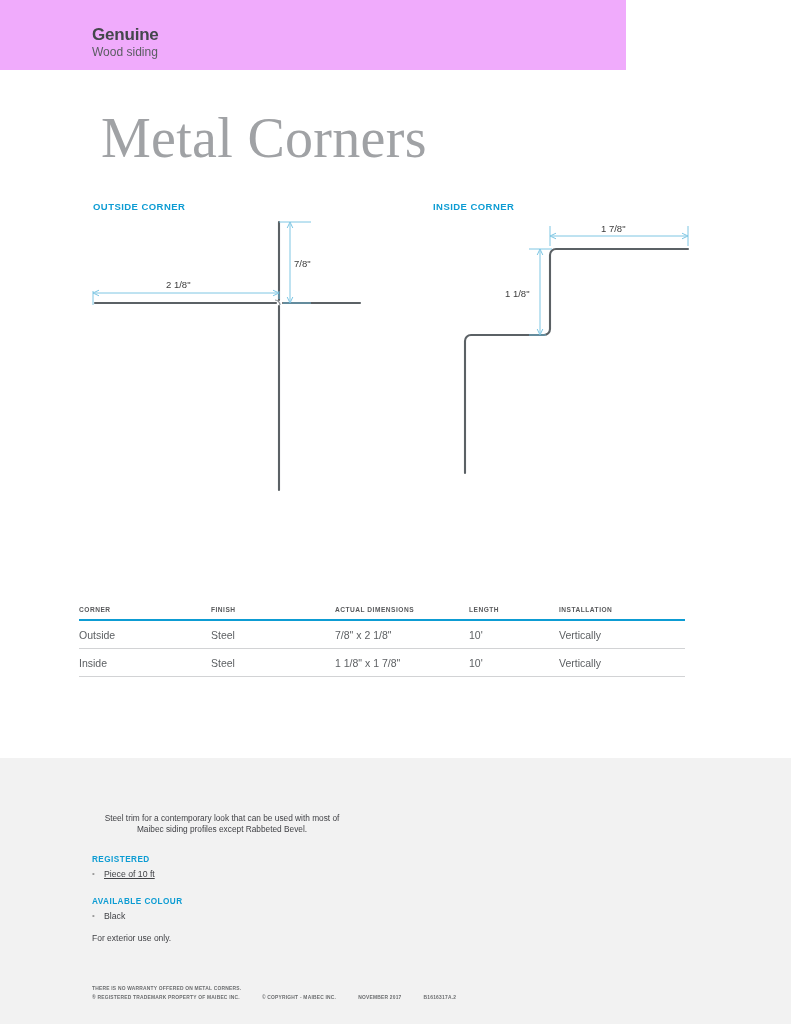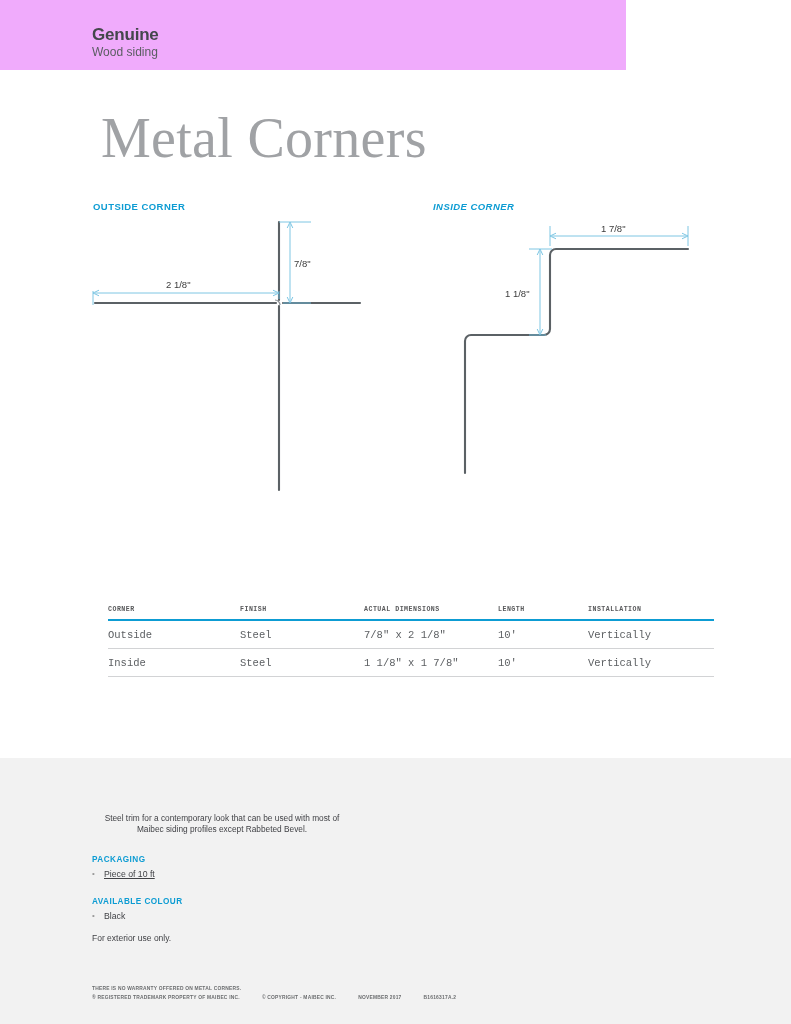--- a/index.html
+++ b/index.html
@@ -73,45 +73,44 @@
 
   
   .drawing-label {
     position: absolute;
     font-size: 9.5px;
     font-weight: bold;
     color: #0d9cd3;
     letter-spacing: 0.45px;
   }
   #label-outside { left: 93px; top: 201px; }
-  #label-inside  { left: 433px; top: 201px; font-style: italic; }
+  #label-inside  { left: 433px; top: 201px; }
 
   .drawing-svg {
     position: absolute;
     left: 0;
     top: 0;
     width: 791px;
     height: 560px;
     pointer-events: none;
   }
 
   .dim-text {
     font-family: "Liberation Sans", sans-serif;
     font-size: 9.5px;
     fill: #3c3c3c;
   }
 
   
   .spec-table {
     position: absolute;
-    left: 108px;
+    left: 79px;
     top: 606px;
     width: 606px;
     border-collapse: collapse;
-    font-family: Liberation Mono, monospace;
   }
   .spec-table th {
     text-align: left;
     font-size: 6.6px;
     font-weight: bold;
     color: #58595b;
     letter-spacing: 0.5px;
     padding: 0 0 6px 0;
     border-bottom: 2.6px solid #0d9cd3;
     white-space: nowrap;
@@ -324,21 +323,21 @@
         <td>Vertically</td>
       </tr>
     </tbody>
   </table>
 
   <div class="gray-section"></div>
 
 
   <div class="gs-desc">Steel trim for a contemporary look that can be used with most of Maibec siding profiles except Rabbeted Bevel.</div>
 
-  <div class="gs-subhead" id="head-packaging">PACKAGING</div>
+  <div class="gs-subhead" id="head-packaging">REGISTERED</div>
   <div class="gs-bullet" id="bullet-packaging">Piece of 10 ft</div>
 
   <div class="gs-subhead" id="head-colour">AVAILABLE COLOUR</div>
   <div class="gs-bullet" id="bullet-colour">Black</div>
 
   <div class="gs-note">For exterior use only.</div>
 
   <div class="footer">
     <div class="footer-line1">THERE IS NO WARRANTY OFFERED ON METAL CORNERS.</div>
     <div class="footer-line2">

